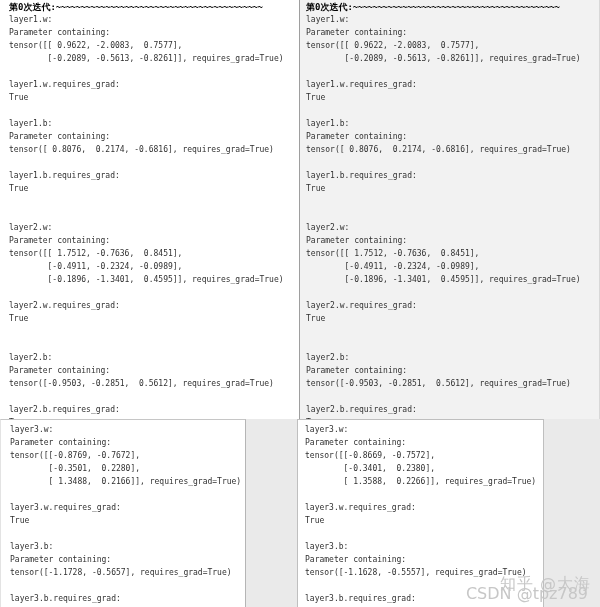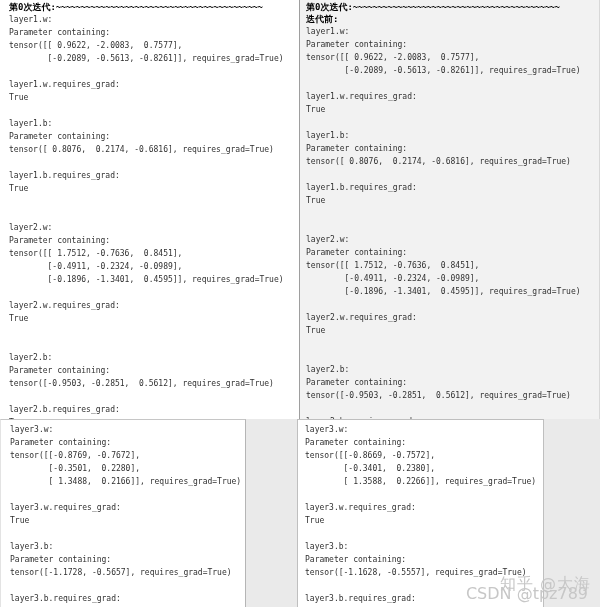--- a/index.html
+++ b/index.html
@@ -105,21 +105,20 @@
 layer2.b:
 Parameter containing:
 tensor([-0.9503, -0.2851,  0.5612], requires_grad=True)
 
 layer2.b.requires_grad:
 True</pre>
   </section>
 
   <section class="panel top-right">
     <div class="hdr"><span>第0次迭代:</span><span class="tildes">~~~~~~~~~~~~~~~~~~~~~~~~~~~~~~~~~~~~~~~~~~</span></div>
-    <div class="hdr">迭代前:</div>
     <pre>layer1.w:
 Parameter containing:
 tensor([[ 0.9622, -2.0083,  0.7577],
         [-0.2089, -0.5613, -0.8261]], requires_grad=True)
 
 layer1.w.requires_grad:
 True
 
 layer1.b:
 Parameter containing:

